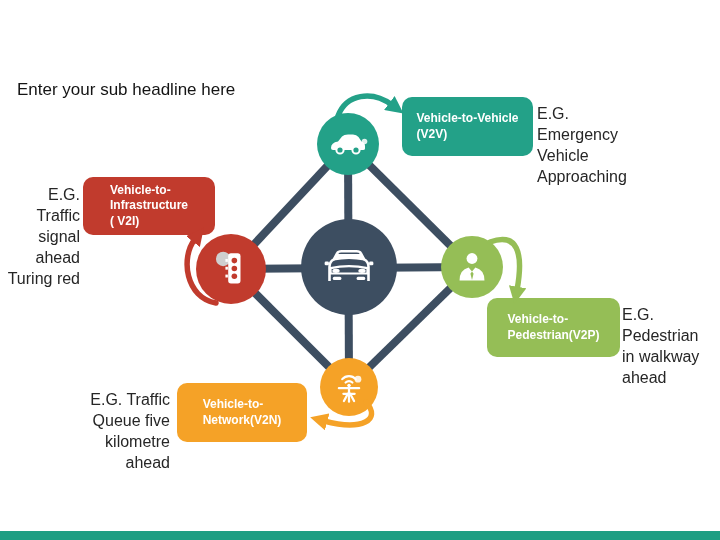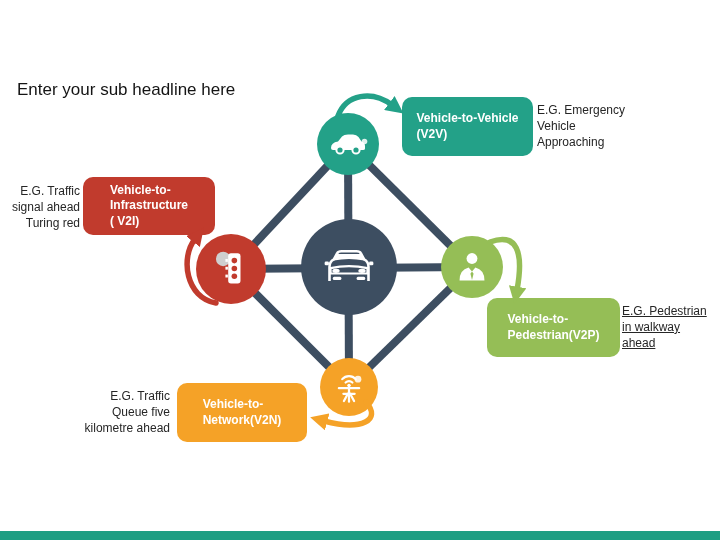--- a/index.html
+++ b/index.html
@@ -14,24 +14,24 @@
   .box-v2v{left:402px;top:97px;width:131px;height:59px;background:#23A188;}
   .box-v2i{left:83px;top:177px;width:132px;height:58px;background:#C13B2D;}
   .box-v2p{left:487px;top:298px;width:133px;height:59px;background:#95BE56;}
   .box-v2n{left:177px;top:383px;width:130px;height:59px;background:#F5A227;}
   .circle{position:absolute;border-radius:50%;display:flex;align-items:center;justify-content:center;z-index:4;}
   .c-v2v{left:317px;top:113px;width:62px;height:62px;background:#23A188;}
   .c-v2i{left:196px;top:234px;width:70px;height:70px;background:#C13B2D;}
   .c-v2p{left:441px;top:236px;width:62px;height:62px;background:#95BE56;}
   .c-v2n{left:320px;top:358px;width:58px;height:58px;background:#F5A227;}
   .c-hub{left:301px;top:219px;width:96px;height:96px;background:#3D4E61;}
-  .example{position:absolute;font-size:12px;line-height:1.32;color:#262626;white-space:pre-line;z-index:2;}
+  .example{position:absolute;font-size:16px;line-height:1.32;color:#262626;white-space:pre-line;z-index:2;}
   .ex-v2v{left:537px;top:103px;width:95px;text-align:left;}
   .ex-v2i{left:6px;top:184px;width:74px;text-align:right;}
-  .ex-v2p{left:622px;top:304px;width:90px;text-align:left;text-decoration:underline;}
+  .ex-v2p{left:622px;top:304px;width:90px;text-align:left;}
   .ex-v2n{left:80px;top:389px;width:90px;text-align:right;}
   .bottom-bar{position:absolute;left:0;bottom:0;width:720px;height:9px;background:#1E9E83;z-index:5;}
   .arrows{z-index:5;}
 </style>
 </head>
 <body>
 
 <div class="slide">
 
   <div class="subtitle">Enter your sub headline here</div>

